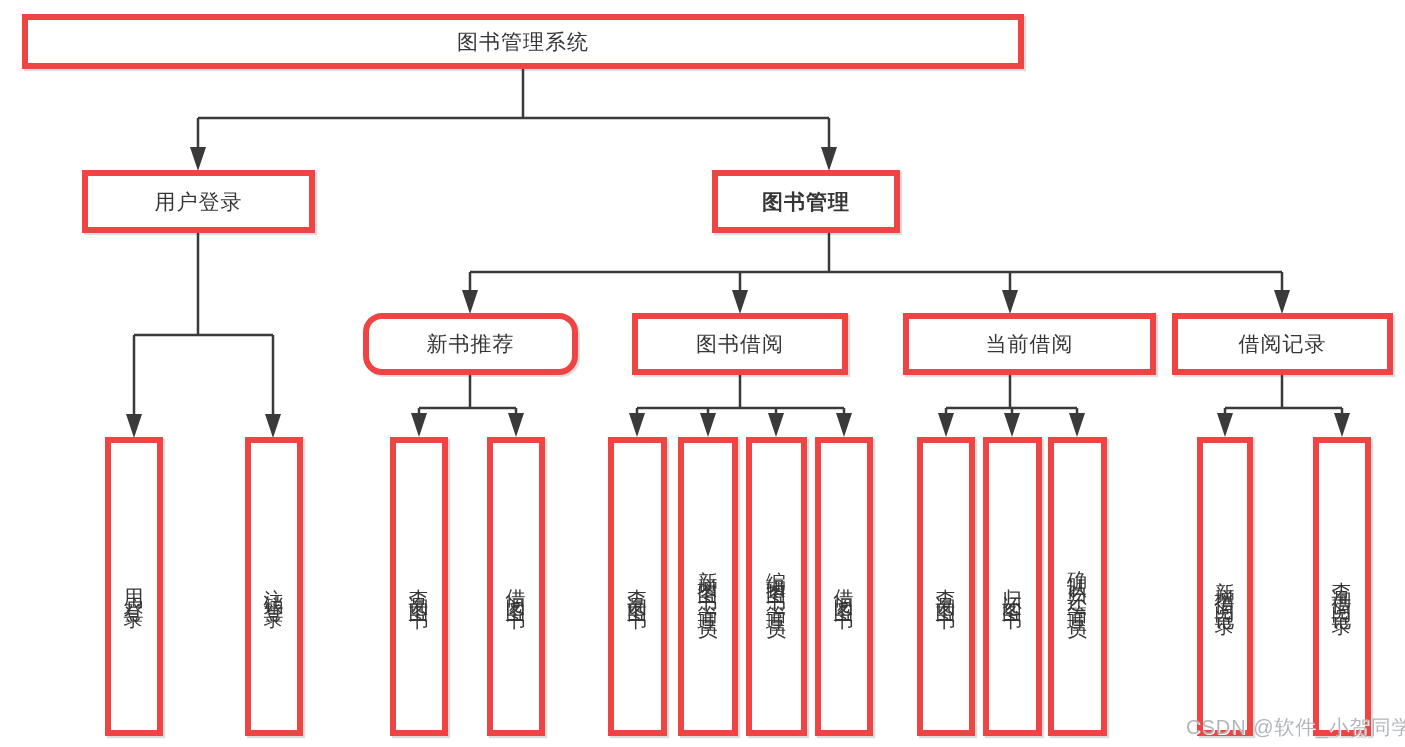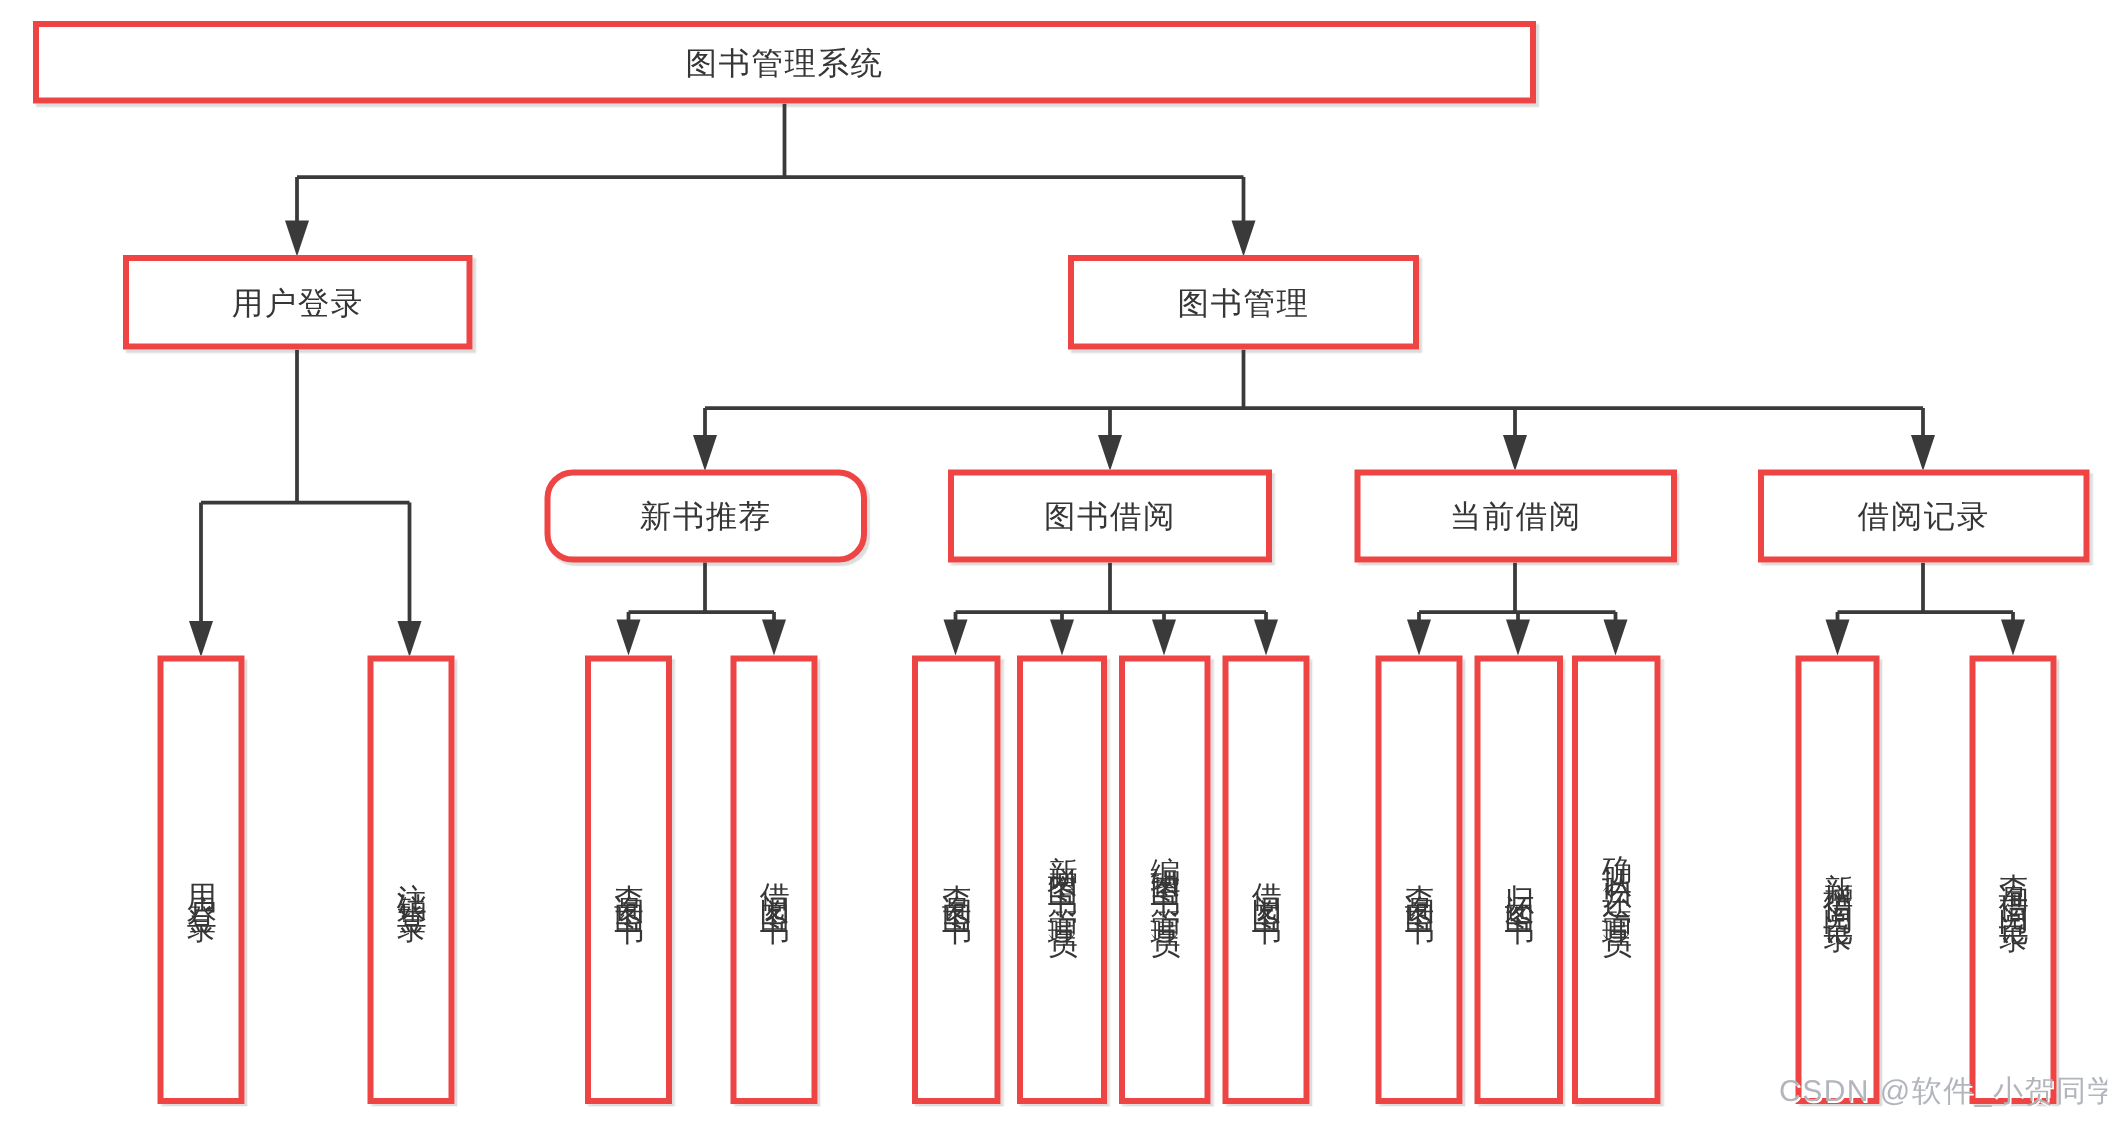--- a/index.html
+++ b/index.html
@@ -18,21 +18,21 @@
   #connectors {
     position: absolute;
     left: 0; top: 0;
     width: 1405px; height: 747px;
     pointer-events: none;
   }
   .node {
     position: absolute;
     box-sizing: border-box;
     background: #ffffff;
-    border: 4px solid #ef4444;
+    border: 6px solid #ef4444;
     box-shadow: 2px 2px 1px rgba(60,60,60,0.18);
     display: flex;
     align-items: center;
     justify-content: center;
     color: #363636;
     z-index: 2;
   }
   .h-node .label {
     font-size: 21px;
     letter-spacing: 1px;
@@ -109,31 +109,31 @@
     </g>
   </svg>
 
   <div class="node h-node" style="left:22px; top:14px; width:1002px; height:55px;">
     <span class="label">图书管理系统</span>
   </div>
 
   <div class="node h-node" style="left:82px; top:170px; width:233px; height:63px;">
     <span class="label">用户登录</span>
   </div>
-  <div class="node h-node" style="left:712px; top:170px; width:234px; height:63px;">
+  <div class="node h-node" style="left:712px; top:170px; width:188px; height:63px;font-weight:bold;">
     <span class="label">图书管理</span>
   </div>
 
   <div class="node h-node" style="left:363px; top:313px; width:215px; height:62px;border-radius:19px;">
     <span class="label">新书推荐</span>
   </div>
   <div class="node h-node" style="left:632px; top:313px; width:216px; height:62px;">
     <span class="label">图书借阅</span>
   </div>
-  <div class="node h-node" style="left:903px; top:313px; width:215px; height:62px;">
+  <div class="node h-node" style="left:903px; top:313px; width:253px; height:62px;">
     <span class="label">当前借阅</span>
   </div>
   <div class="node h-node" style="left:1172px; top:313px; width:221px; height:62px;text-align:center;">
     <span class="label">借阅记录</span>
   </div>
 
   <div class="node v-node" style="left:105px; top:437px; width:58px; height:299px;">
     <span class="label">用户登录</span>
   </div>
   <div class="node v-node" style="left:245px; top:437px; width:58px; height:299px;">

